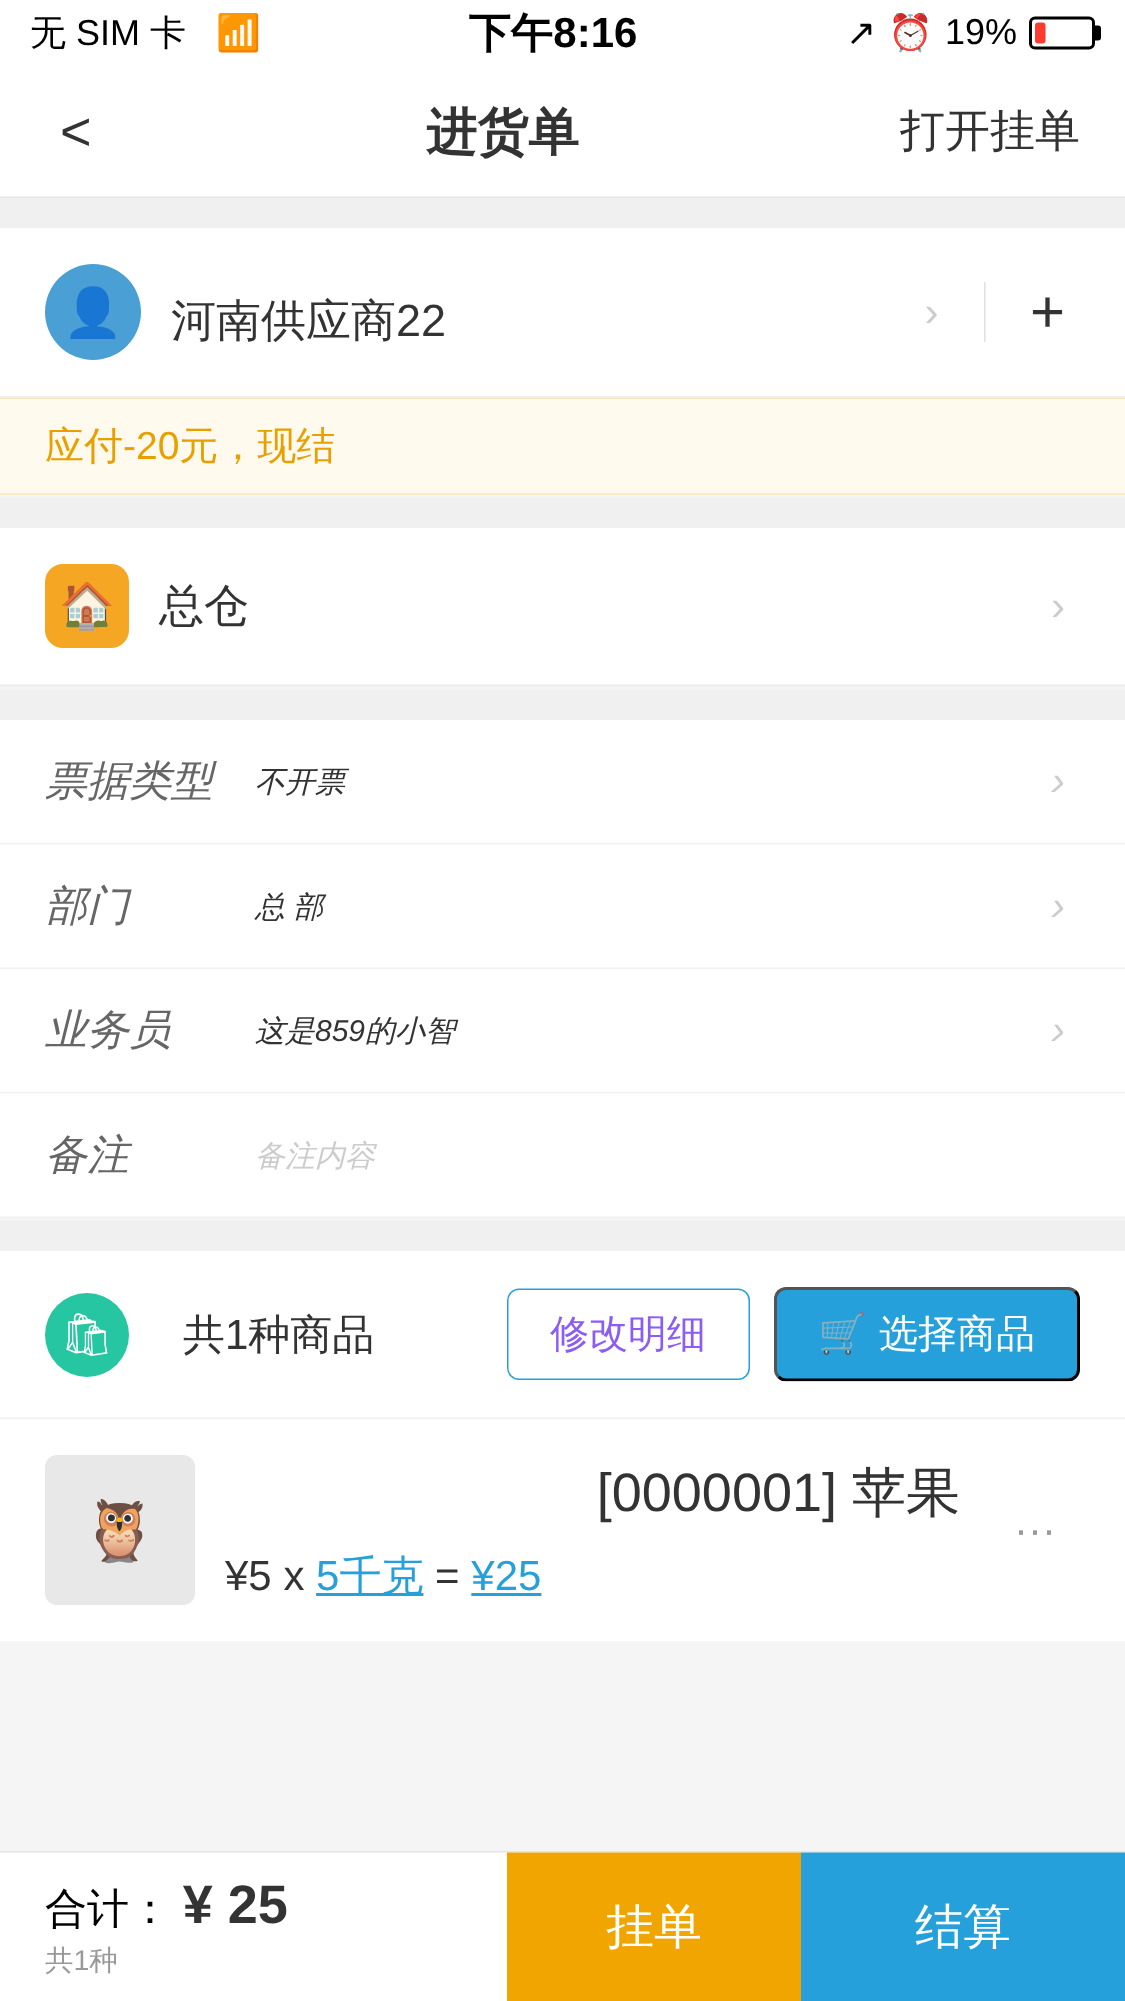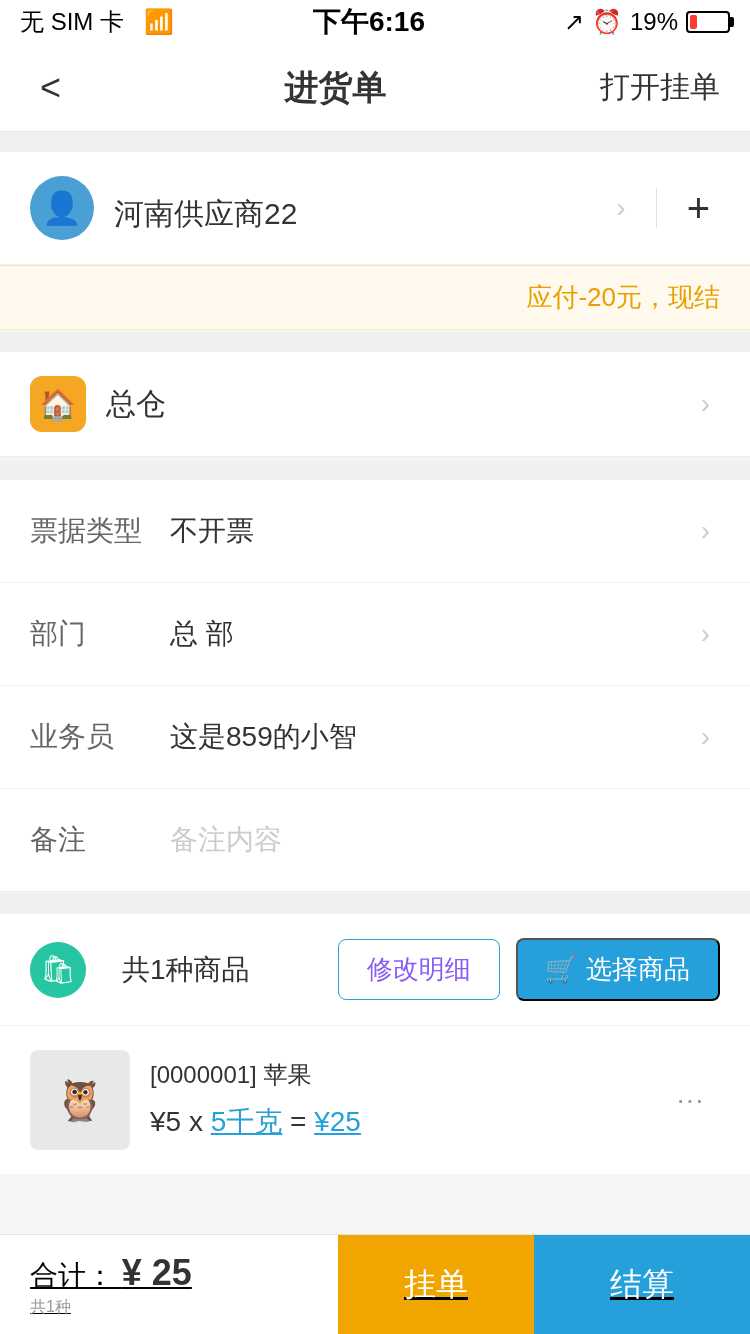--- a/index.html
+++ b/index.html
@@ -136,41 +136,41 @@
     }
 
     
     .info-banner {
       background: #fff9ee;
       padding: 14px 30px;
       font-size: 26px;
       color: #e8a000;
       border-top: 1px solid #f5e6c0;
       border-bottom: 1px solid #f5e6c0;
-      text-align: right;
     }
 
     
     .form-row {
       display: flex;
       align-items: center;
-      padding: 32px 30px;
+      padding: 22px 30px;
       background: #fff;
       border-bottom: 1px solid #f0f0f0;
       position: relative;
+      font-style: italic;
     }
     .form-label {
       font-size: 28px;
       color: #666;
       width: 140px;
       flex-shrink: 0;
     }
     .form-value {
       flex: 1;
-      font-size: 28px;
+      font-size: 20px;
       color: #333;
     }
     .form-value.placeholder {
       color: #ccc;
     }
     .warehouse-row {
       display: flex;
       align-items: center;
       padding: 24px 30px;
       background: #fff;
@@ -263,23 +263,24 @@
       flex-shrink: 0;
     }
     .product-thumb-inner {
       color: #aaa;
       font-size: 40px;
     }
     .product-info {
       flex: 1;
     }
     .product-name {
-      font-size: 24px;
+      font-size: 36px;
       color: #333;
       margin-bottom: 12px;
+      text-align: right;
     }
     .product-price {
       font-size: 28px;
       color: #333;
     }
     .product-price .highlight {
       color: #26a0da;
       text-decoration: underline;
     }
     .more-btn {
@@ -292,33 +293,32 @@
     
     .bottom-bar {
       position: fixed;
       bottom: 0;
       width: 750px;
       height: 100px;
       display: flex;
       align-items: center;
       background: #fff;
       border-top: 1px solid #e5e5e5;
-      text-decoration: underline;
     }
     .total-section {
       flex: 1;
       padding: 0 30px;
     }
     .total-amount {
       font-size: 36px;
       font-weight: 600;
       color: #333;
     }
     .total-count {
-      font-size: 16px;
+      font-size: 19px;
       color: #999;
       margin-top: 2px;
     }
     .bottom-actions {
       display: flex;
       height: 100%;
     }
     .btn-hang {
       width: 196px;
       background: #f0a500;
@@ -347,21 +347,21 @@
     }
   </style>
 </head>
 <body>
 
 <div class="status-bar">
   <div class="status-left">
     <span>无 SIM 卡</span>
     <span>📶</span>
   </div>
-  <div class="status-center">下午6:16</div>
+  <div class="status-center">下午8:16</div>
   <div class="status-right">
     <span>↗</span>
     <span>⏰</span>
     <span>19%</span>
     <div class="battery-icon">
       <div class="battery-fill"></div>
     </div>
   </div>
 </div>
 

